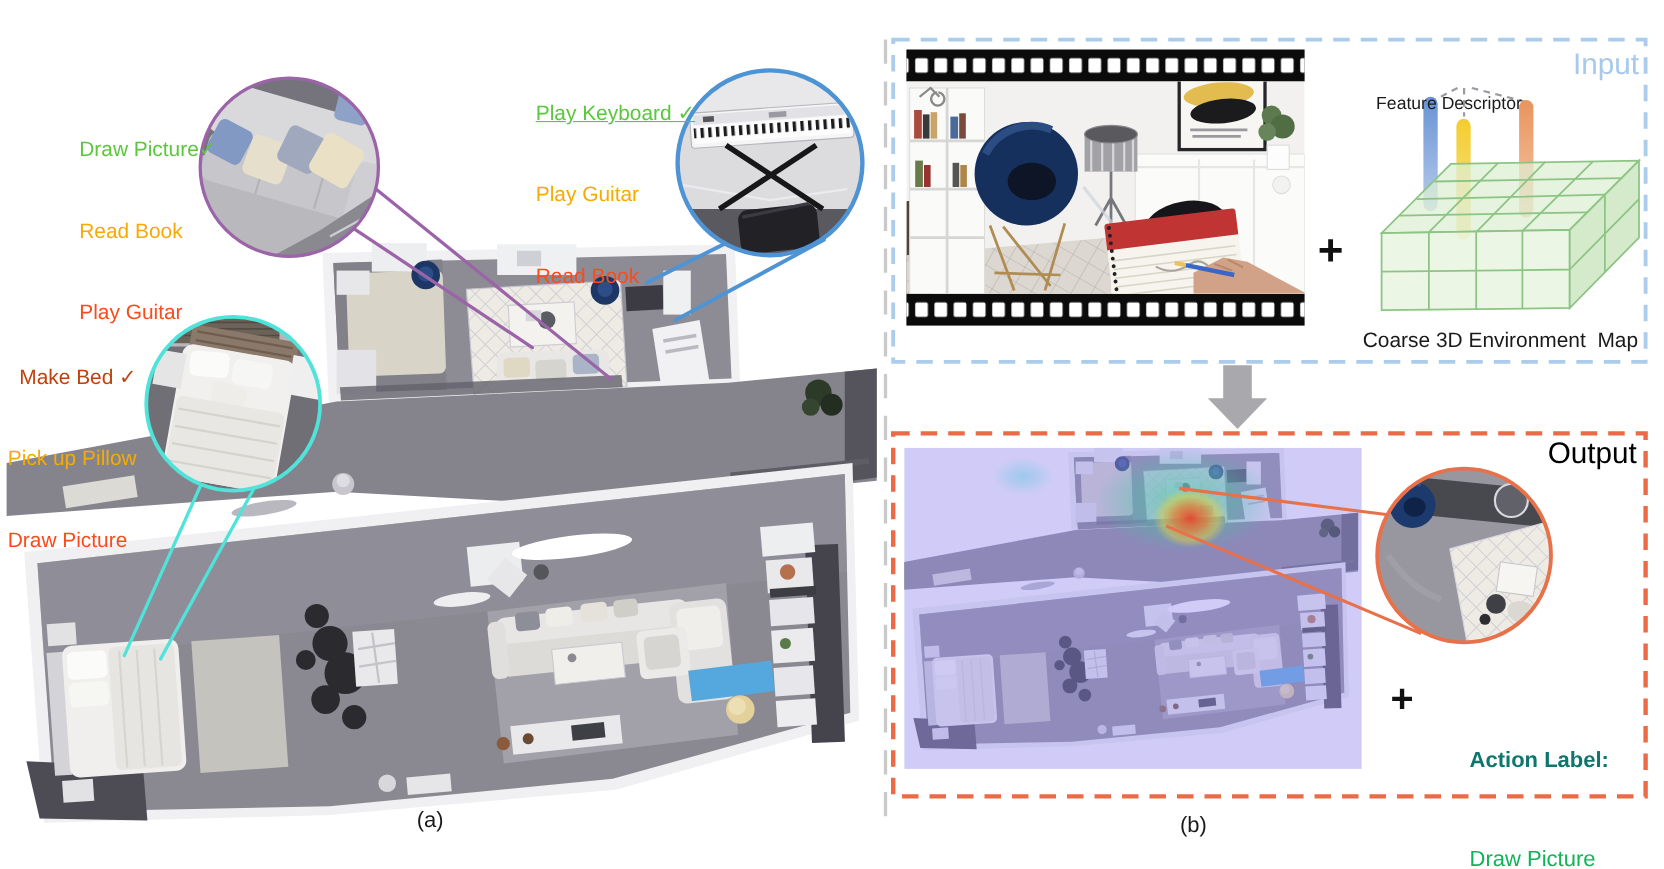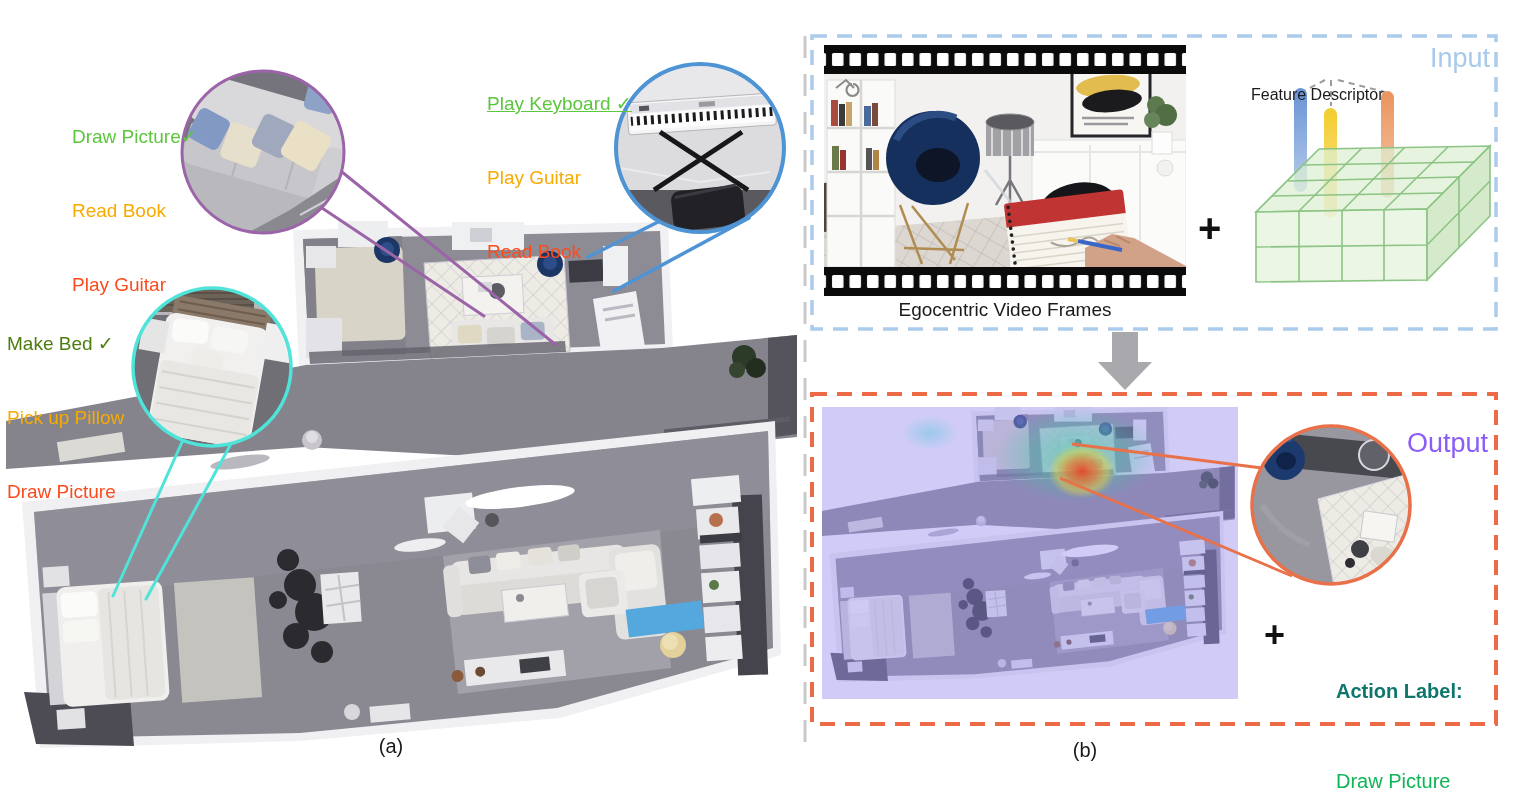--- a/index.html
+++ b/index.html
@@ -427,37 +427,37 @@
   <div style="color: rgb(251, 75, 29);">Play Guitar</div>
 </div>
 
 <div class="txt action-lines" style="left:487px;top:57px;">
   <div style="color: rgb(92, 198, 62); text-decoration: underline;">Play Keyboard ✓</div>
   <div style="color: rgb(247, 171, 0);">Play Guitar</div>
   <div style="color: rgb(251, 75, 29);">Read Book</div>
 </div>
 
 <div class="txt action-lines" style="left:7px;top:297px;">
-  <div style="color: #4d7c0f;">Make Bed ✓</div>
+  <div style="color: #c2410c; text-align: right;">Make Bed ✓</div>
   <div style="color: rgb(247, 171, 0);">Pick up Pillow</div>
   <div style="color: rgb(251, 75, 29);">Draw Picture</div>
 </div>
 
 <div class="txt figlabel" style="left:368px;top:735px;">(a)</div>
 
 <div class="txt panel-title" style="left: 1400px; top: 43px; width: 90px; color: rgb(166, 201, 236);">Input</div>
 
 <div class="txt" style="left:1251px;top:56px;width:160px;text-align:left;font-size:16px;color:#1a1a1a;margin-top:30px;">Feature Descriptor</div>
 
-<div class="txt cap" style="left:824px;top:299px;width:362px;">Egocentric Video Frames</div>
-
+
+<div class="txt cap" style="left:1226px;top:299px;width:276px;">Coarse 3D Environment  Map</div>
 
 <div class="txt plus" style="left:1198px;top:206px;font-size:40px;">+</div>
 
-<div class="txt panel-title" style="left: 1396px; top: 428px; width: 92px; color: #8b5cf6;">Output</div>
+<div class="txt panel-title" style="left: 1396px; top: 397px; width: 92px; color: #000000;">Output</div>
 
 
 <div class="txt plus" style="left:1264px;top:614px;font-size:36px;">+</div>
 
 <div class="txt" style="left:1336px;top:616px;font-size:20px;line-height:30px;">
   <div style="color:#0f766e;font-weight:bold;">Action Label:</div>
   <div style="color: rgb(15, 179, 88);">Draw Picture</div>
 </div>
 
 <div class="txt figlabel" style="left:1062px;top:739px;">(b)</div>

